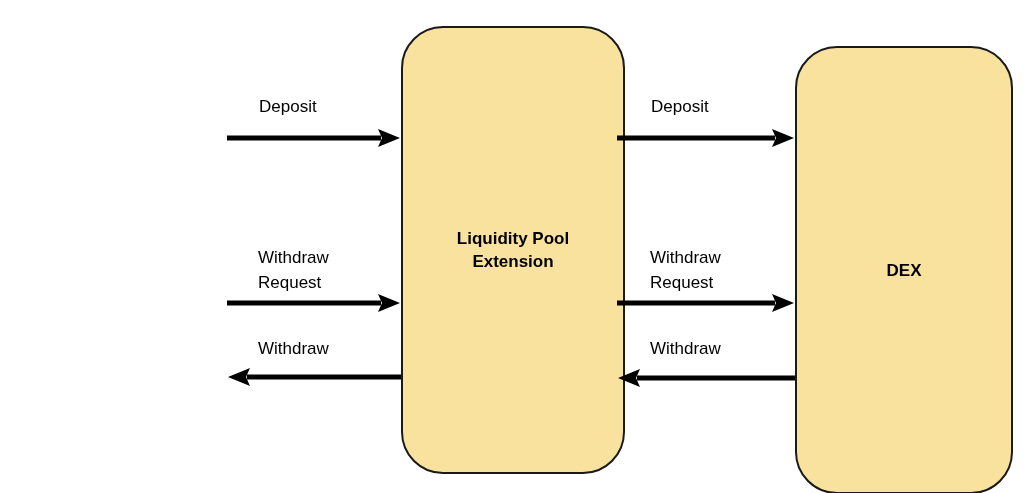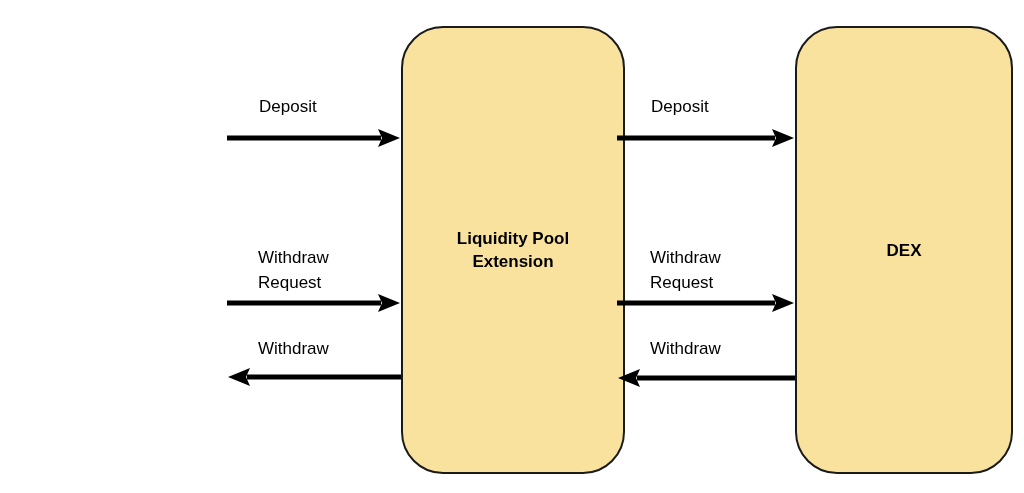--- a/index.html
+++ b/index.html
@@ -32,21 +32,21 @@
   }
   .node-label{
     font-weight:bold;
     font-size:17px;
     line-height:23px;
     color:var(--ink);
     padding:0 28px;
   }
   .node-sns{left:8px;width:219px;}
   .node-lpe{left:401px;width:224px;}
-  .node-dex{left:795px;width:218px;}
+  .node-dex{left:795px;width:218px;margin-top:20px;}
   .edges-layer{
     position:absolute;
     left:0;top:0;
     width:1024px;height:493px;
     pointer-events:none;
   }
   .edges-layer line{stroke:var(--ink);stroke-width:5;}
   .edges-layer polygon{fill:var(--ink);}
   .edge-label{
     position:absolute;

